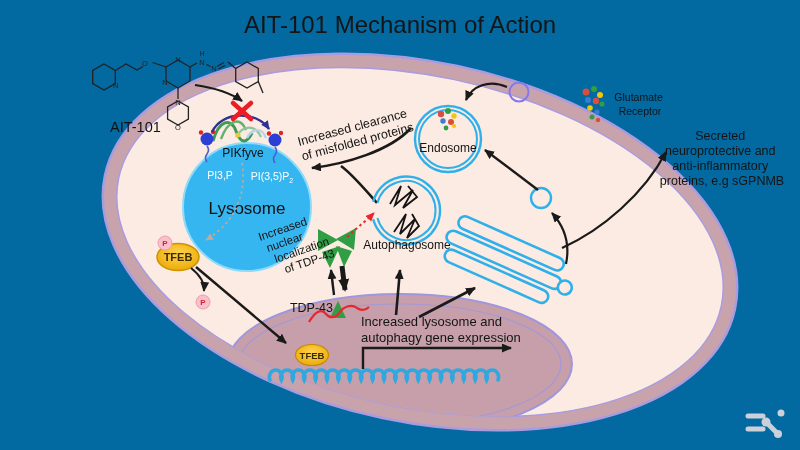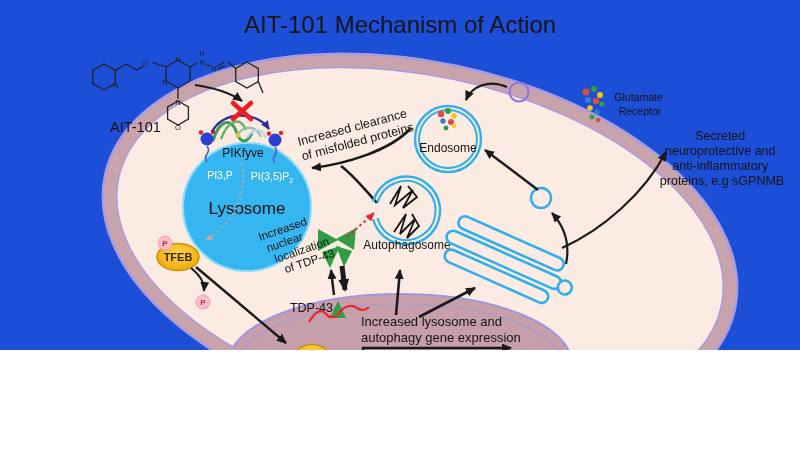--- a/index.html
+++ b/index.html
@@ -1,16 +1,16 @@
 <!DOCTYPE html>
 <html><head>
 <meta charset="utf-8">
 <style>
   html,body{margin:0;padding:0;background:#ffffff;}
-  #slide{width:800px;height:350px;position:relative;background:#1d4ed8;overflow:hidden;}
+  #slide{width:800px;height:450px;position:relative;background:#0369a1;overflow:hidden;}
   svg{display:block;}
   text,tspan{font-family:"Liberation Sans", sans-serif;}
 </style>
 </head>
 <body>
 
 <div id="slide">
 <svg width="800" height="450" viewBox="0 0 800 450" xmlns="http://www.w3.org/2000/svg">
   <defs>
     <marker id="mB" markerUnits="userSpaceOnUse" markerWidth="11" markerHeight="10" refX="9" refY="4.5" orient="auto">

